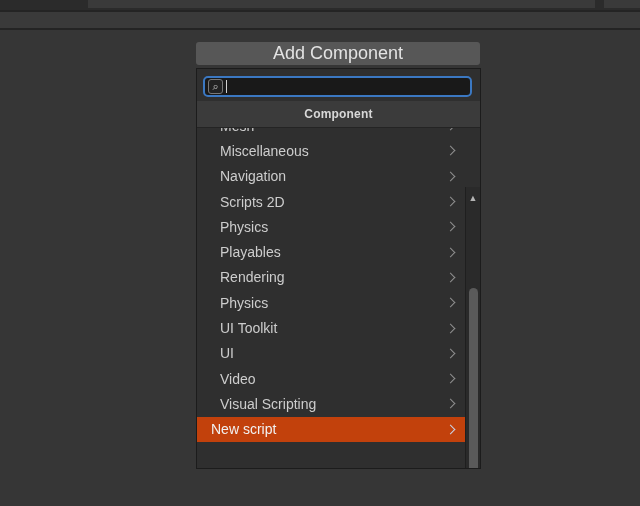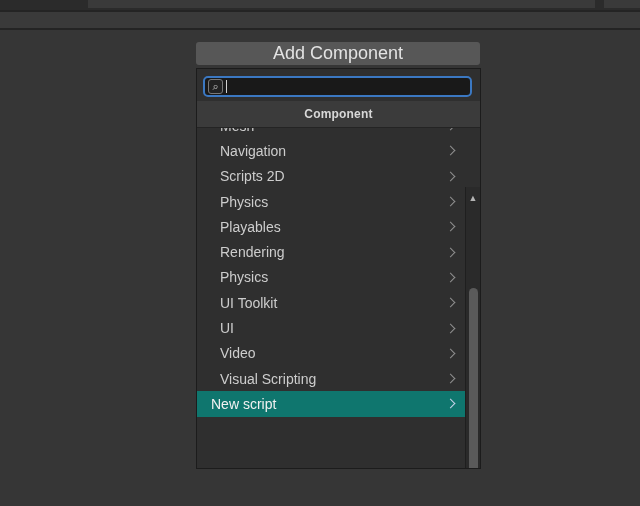--- a/index.html
+++ b/index.html
@@ -115,20 +115,24 @@
     <span>Component</span>
   </div>
 
   <div class="viewport">
     <div class="list">
         <div class="row">
           <span>Mesh</span>
           <span class="chev"></span>
         </div>
         <div class="row">
+          <span>Miscellaneous</span>
+          <span class="chev"></span>
+        </div>
+        <div class="row">
           <span>Navigation</span>
           <span class="chev"></span>
         </div>
         <div class="row">
           <span>Scripts 2D</span>
           <span class="chev"></span>
         </div>
         <div class="row">
           <span>Physics</span>
           <span class="chev"></span>
@@ -154,21 +158,21 @@
           <span class="chev"></span>
         </div>
         <div class="row">
           <span>Video</span>
           <span class="chev"></span>
         </div>
         <div class="row">
           <span>Visual Scripting</span>
           <span class="chev"></span>
         </div>
-        <div class="row selected" style="background: #0f766e; padding-left: 14px;">
+        <div class="row selected" style="background: #c2410c; padding-left: 14px;">
           <span>New script</span>
           <span class="chev"></span>
         </div>
       </div>
 
     <div class="scrollbar">
       <div class="scroll-arrow up">▲</div>
       <div class="thumb"></div>
 
     </div>

